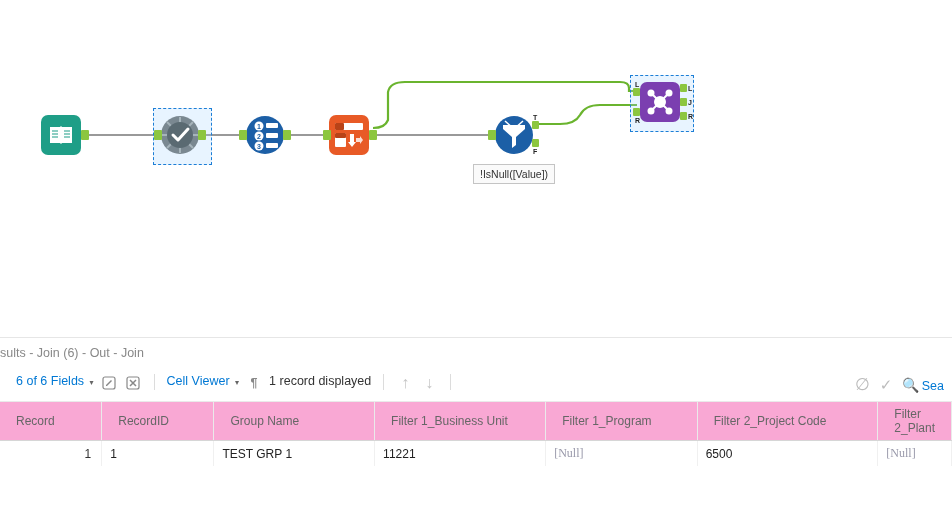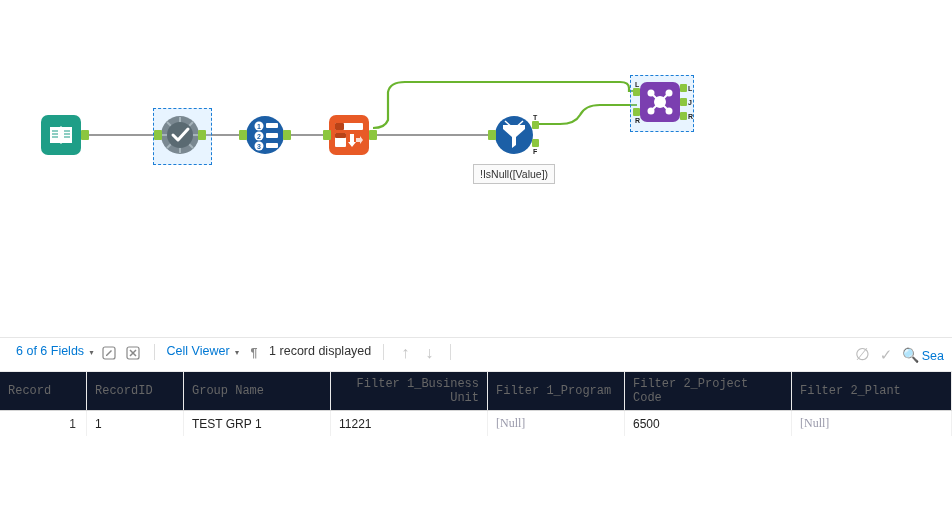--- a/index.html
+++ b/index.html
@@ -16,21 +16,21 @@
   .toolbar { display: flex; gap: 6px; padding: 6px 8px 6px 16px; font-size: 12.5px; color: #333; border-bottom: 1px solid #eaeaea; }
   .toolbar .divider { width: 1px; height: 16px; background: #dcdcdc; margin: 0 6px; }
   .toolbar .link { color: #0078d4; cursor: pointer; }
   .toolbar .iconbtn { width: 18px; height: 18px; display: inline-flex; align-items: center; justify-content: center; color: #666; cursor: pointer; }
   .toolbar .dropdown-arrow { font-size: 8px; color: #666; margin-left: 2px; }
   .toolbar .right { margin-left: auto; display: flex; align-items: center; gap: 10px; }
   .no-icon { color: #bbb; font-size: 17px; }
   .check-icon { color: #bbb; font-size: 15px; }
   .mag { color: #0078d4; font-size: 14px; margin-right: 2px; }
   table.grid { border-collapse: collapse; width: 100%; font-size: 12px; }
-  table.grid th { text-align: left; font-weight: 400; color: #666; background: #0f172a; border-bottom: 1px solid #d6d6d6; border-right: 1px solid #eaeaea; padding: 5px 8px; font-family: Liberation Mono, monospace; }
+  table.grid th { text-align: left; font-weight: 400; color: #666; background: #f9a8d4; border-bottom: 1px solid #d6d6d6; border-right: 1px solid #eaeaea; padding: 5px 16px; }
   table.grid td { padding: 5px 8px; border-right: 1px solid #f0f0f0; color: #222; }
   table.grid td.null { color: #99a; font-family: Liberation Serif, serif; }
   table.grid td.num { text-align: right; padding-right: 10px; color: #333; }
   .selbox { position: absolute; border: 1.5px dashed #1c7ed6; background: rgba(162, 210, 255, 0.25); }
 </style>
 </head>
 <body>
 
 <div class="canvas">
   <svg width="952" height="337" style="position:absolute;left:0;top:0;">
@@ -145,20 +145,26 @@
     <div class="port" style="left:40px;top:2px;width:7px;height:8px;background:#8cc63f;"></div>
     <div class="port-label" style="left:48px;top:3px;">L</div>
     <div class="port" style="left:40px;top:16px;width:7px;height:8px;background:#8cc63f;"></div>
     <div class="port-label" style="left:48px;top:17px;">J</div>
     <div class="port" style="left:40px;top:30px;width:7px;height:8px;background:#8cc63f;"></div>
     <div class="port-label" style="left:48px;top:31px;">R</div>
   </div>
 </div>
 
 <div class="results-area">
+  <div class="panel-title">
+    <span>sults</span>
+    <span class="sep"> - </span><span>Join (6)</span>
+    <span class="sep"> - </span><span>Out</span>
+    <span class="sep"> - </span><span>Join</span>
+  </div>
   <div class="toolbar">
     <span class="link">
       <span>6 of 6 Fields</span>
       <span class="dropdown-arrow">▾</span>
     </span>
     <span class="iconbtn">
       <svg width="14" height="14" viewBox="0 0 14 14">
           <rect x="1" y="1" width="12" height="12" rx="2" fill="none" stroke="#888" stroke-width="1.2"></rect>
           <path d="M4 9 L9 4 L10 5 L5 10 L4 10 Z" fill="#888"></path>
         </svg>
@@ -187,21 +193,21 @@
         <span class="mag">🔍</span><span>Sea</span>
       </span>
     </div>
   </div>
   <table class="grid">
     <thead>
       <tr>
         <th style="width:70px;">Record</th>
         <th style="width:80px;margin-top:8px;">RecordID</th>
         <th style="width:130px;">Group Name</th>
-        <th style="width:140px;text-align:right;">Filter 1_Business Unit</th>
+        <th style="width:140px;">Filter 1_Business Unit</th>
         <th style="width:120px;">Filter 1_Program</th>
         <th style="width:150px;">Filter 2_Project Code</th>
         <th>Filter 2_Plant</th>
       </tr>
     </thead>
     <tbody>
       <tr>
         <td class="num">1</td>
         <td>1</td>
         <td>TEST GRP 1</td>

